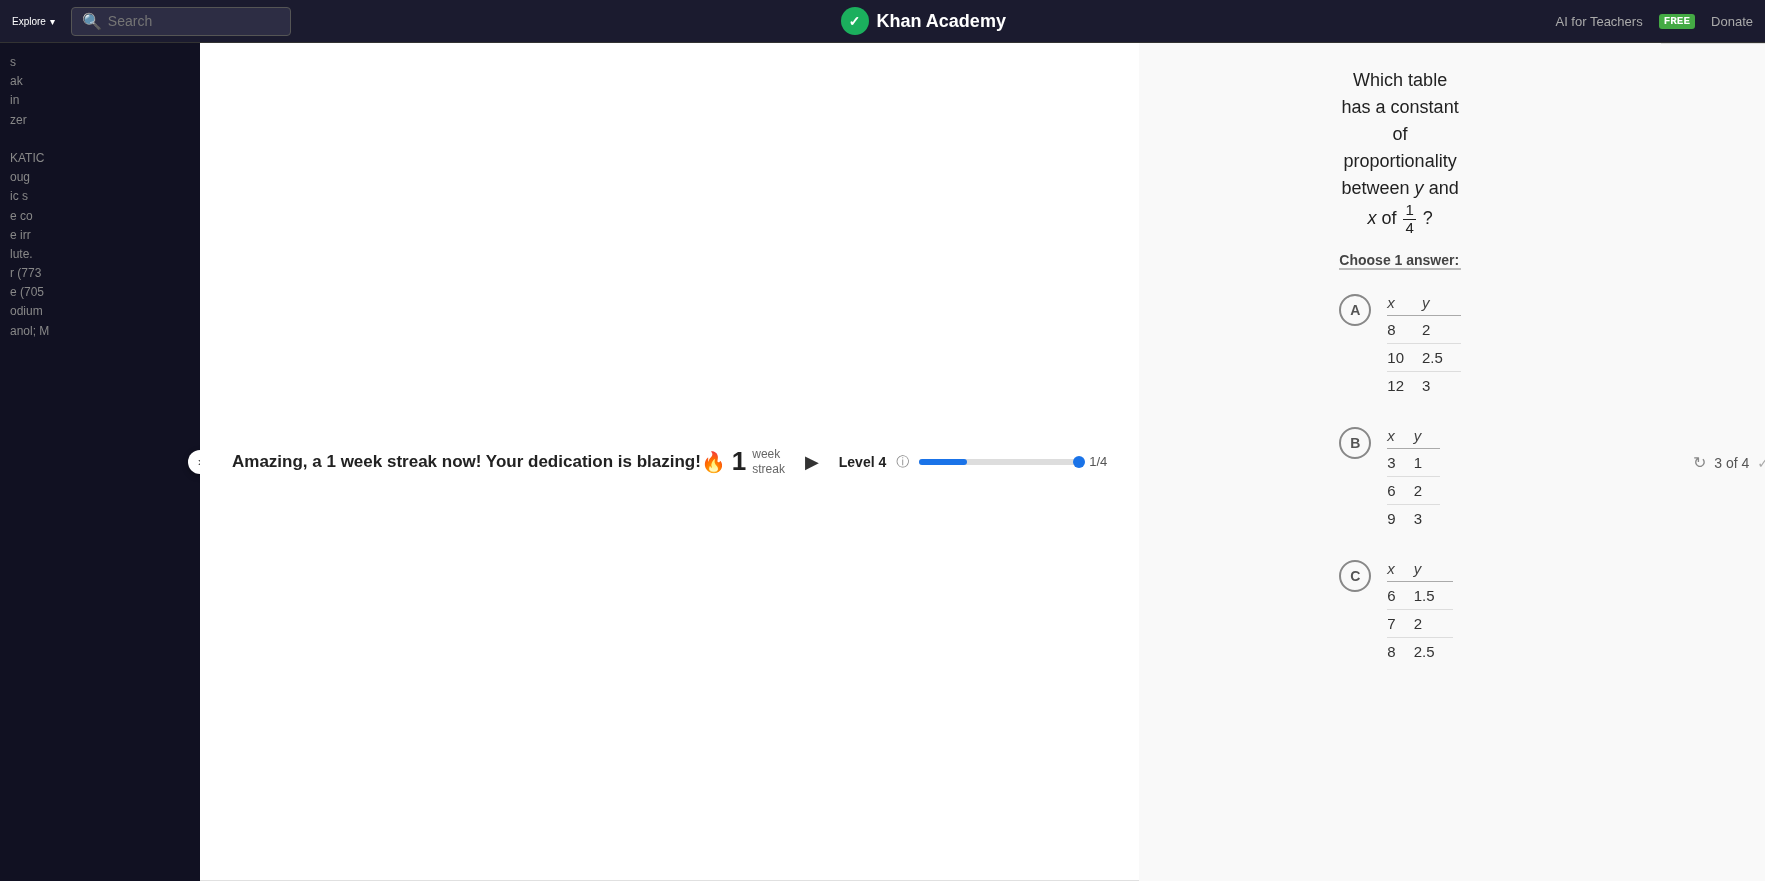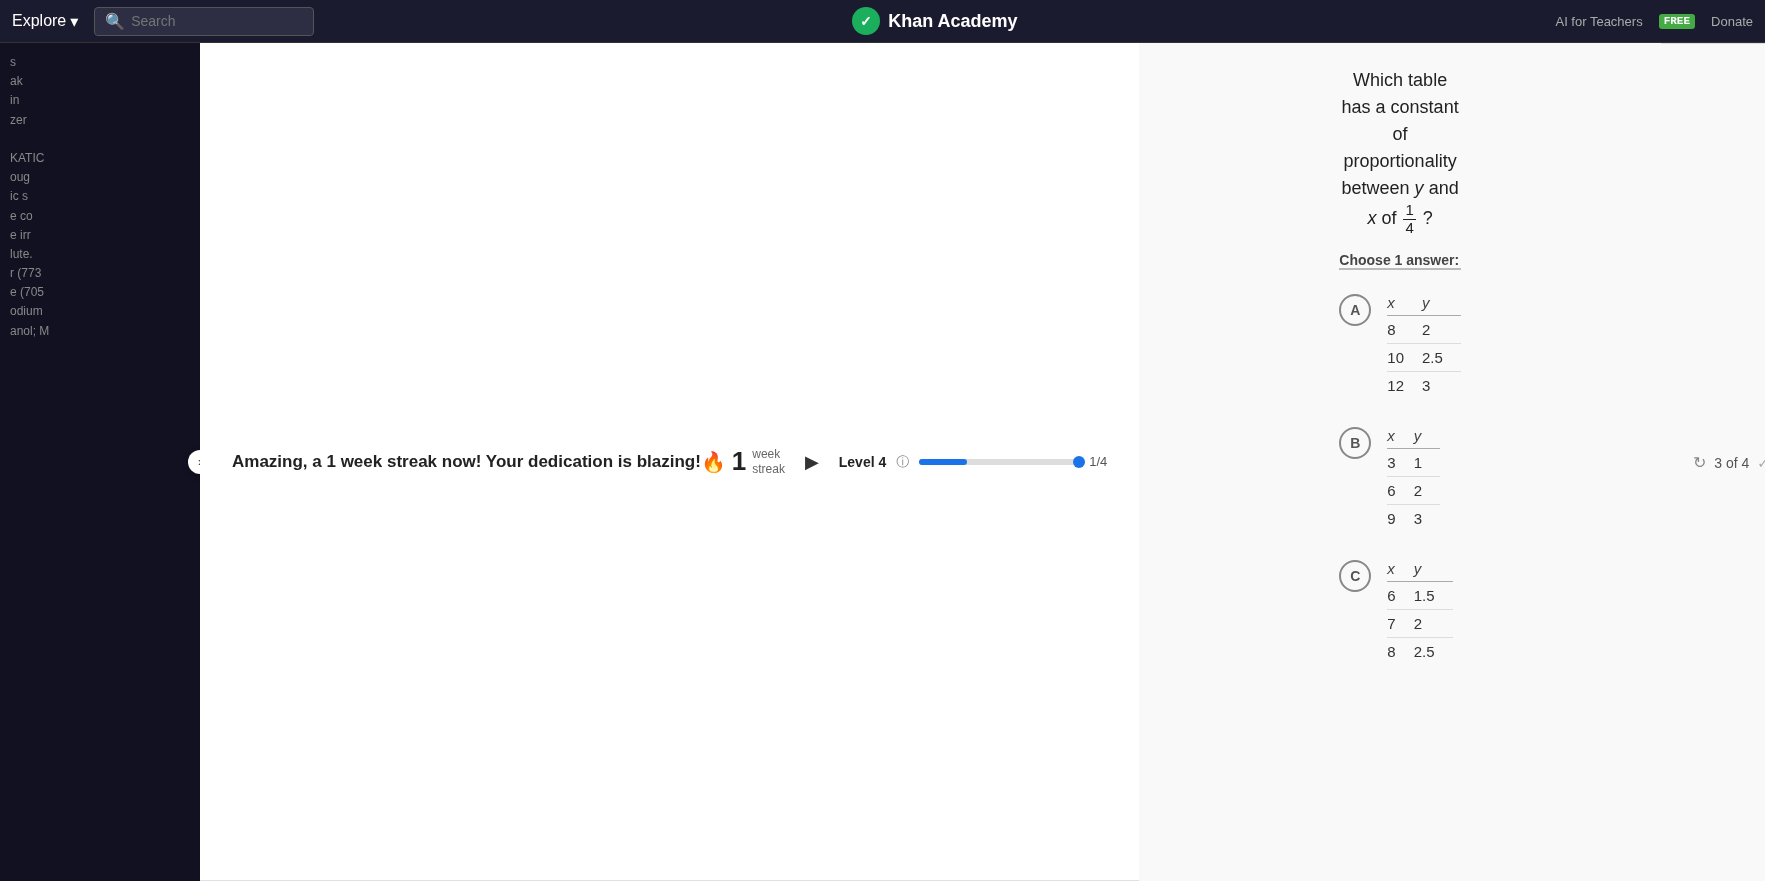--- a/index.html
+++ b/index.html
@@ -19,21 +19,21 @@
       height: 43px;
       display: flex;
       align-items: center;
       padding: 0 12px;
       gap: 16px;
       border-bottom: 1px solid #333;
       flex-shrink: 0;
     }
     .topnav-explore {
       color: #fff;
-      font-size: 16px;
+      font-size: 10px;
       font-weight: 500;
       display: flex;
       align-items: center;
       gap: 4px;
       cursor: pointer;
     }
     .topnav-search {
       display: flex;
       align-items: center;
       background: #2d2d44;

